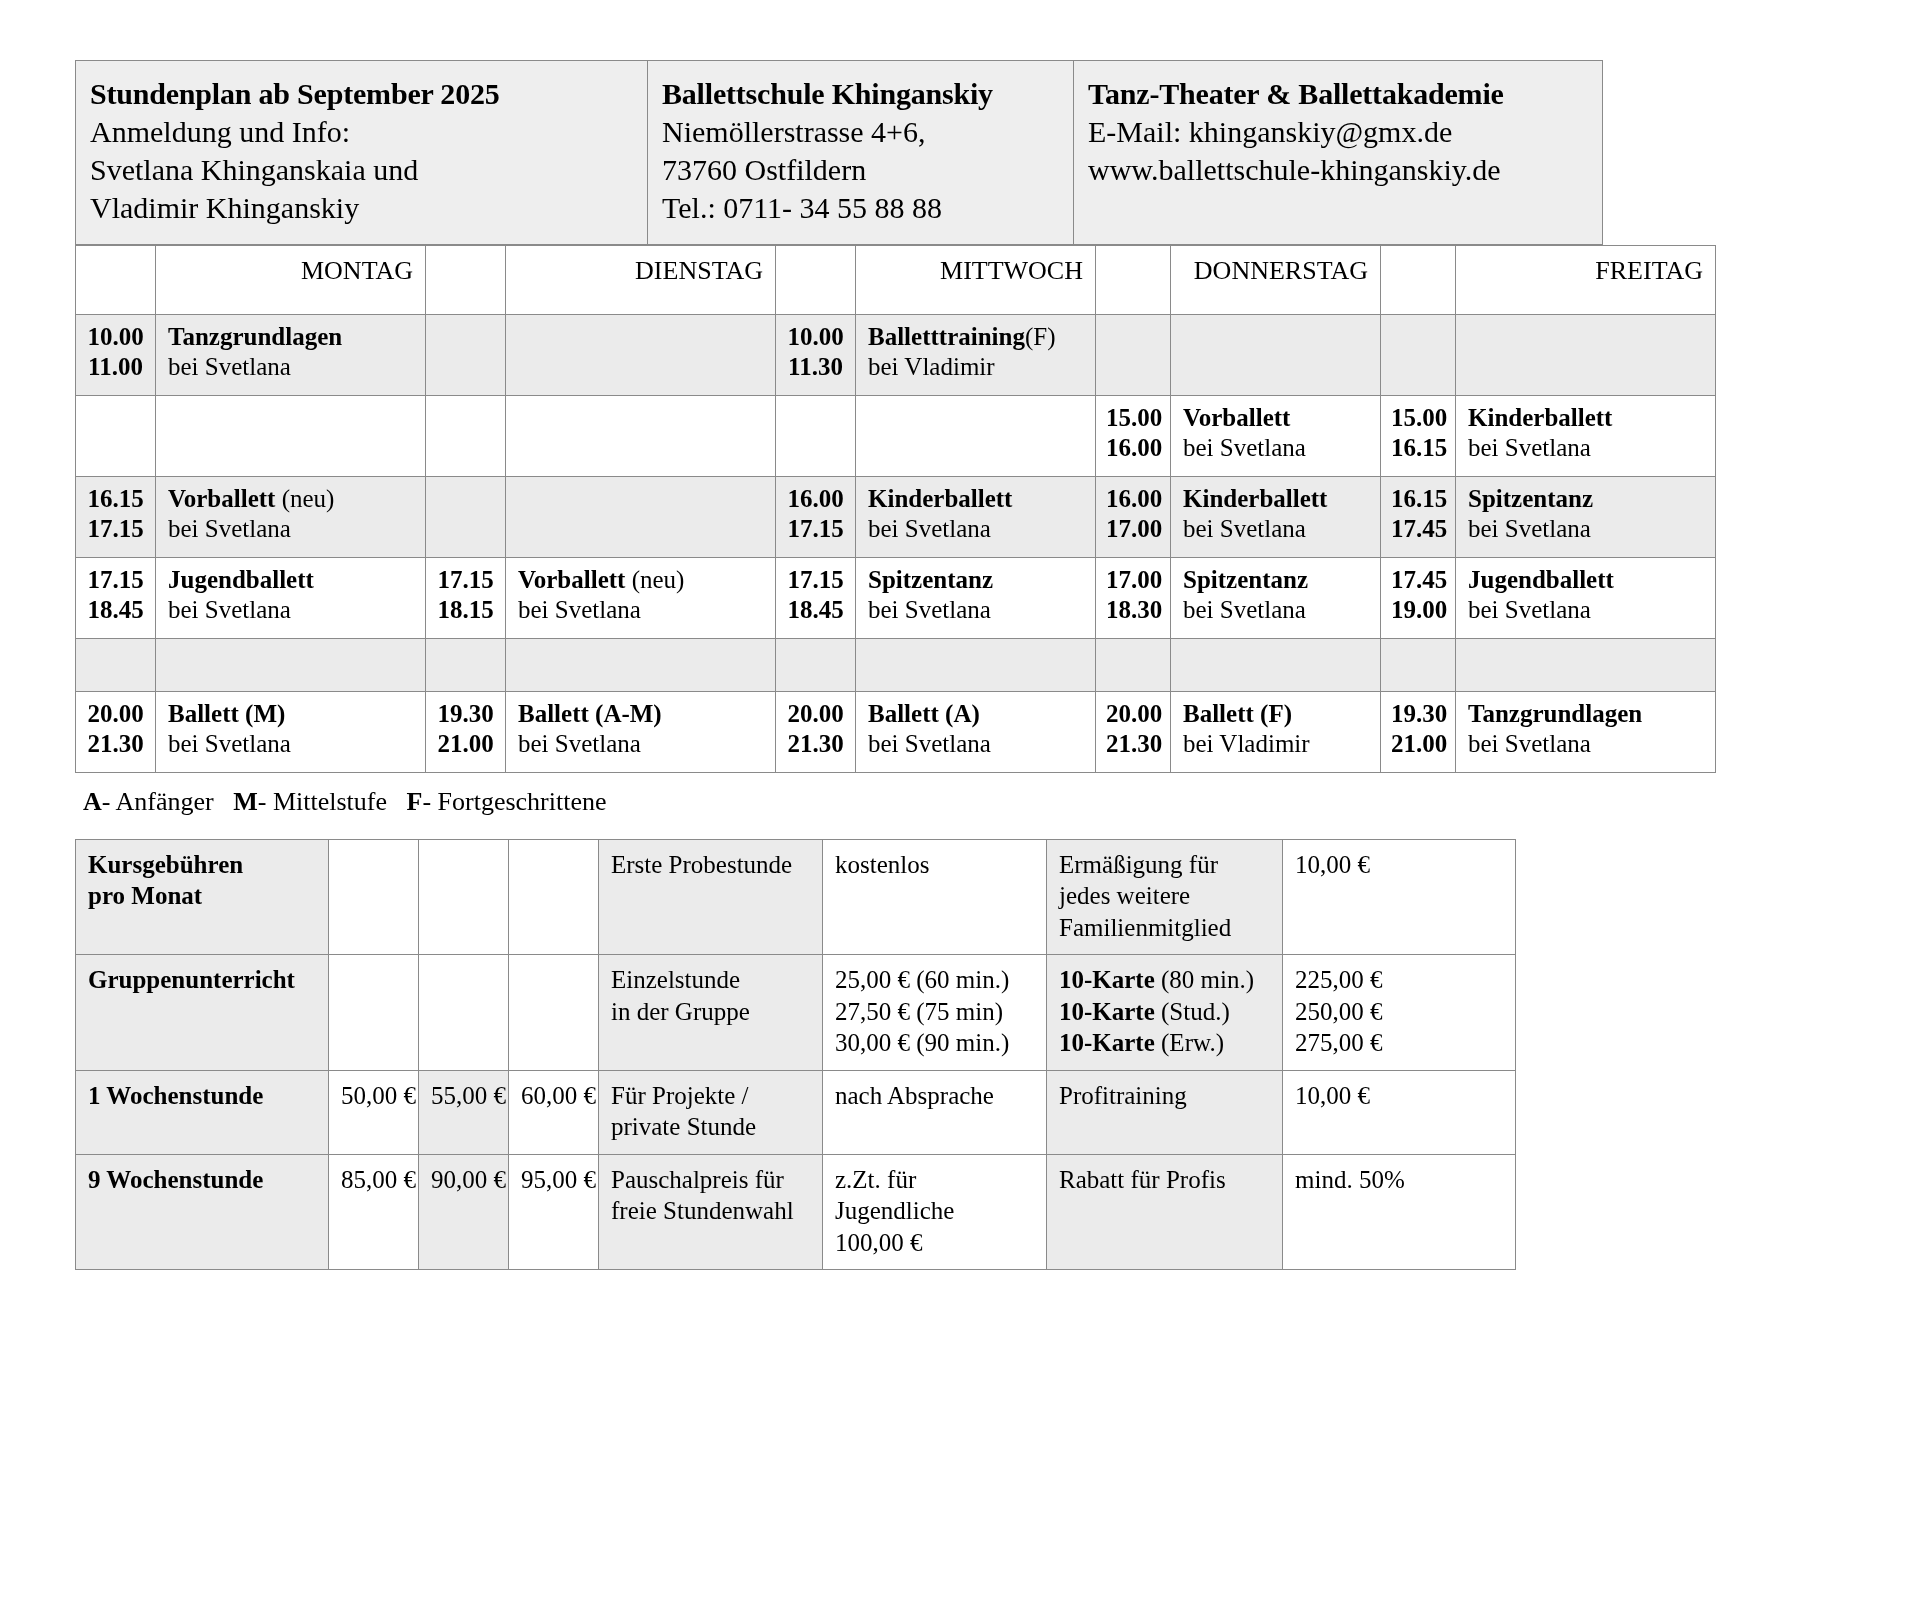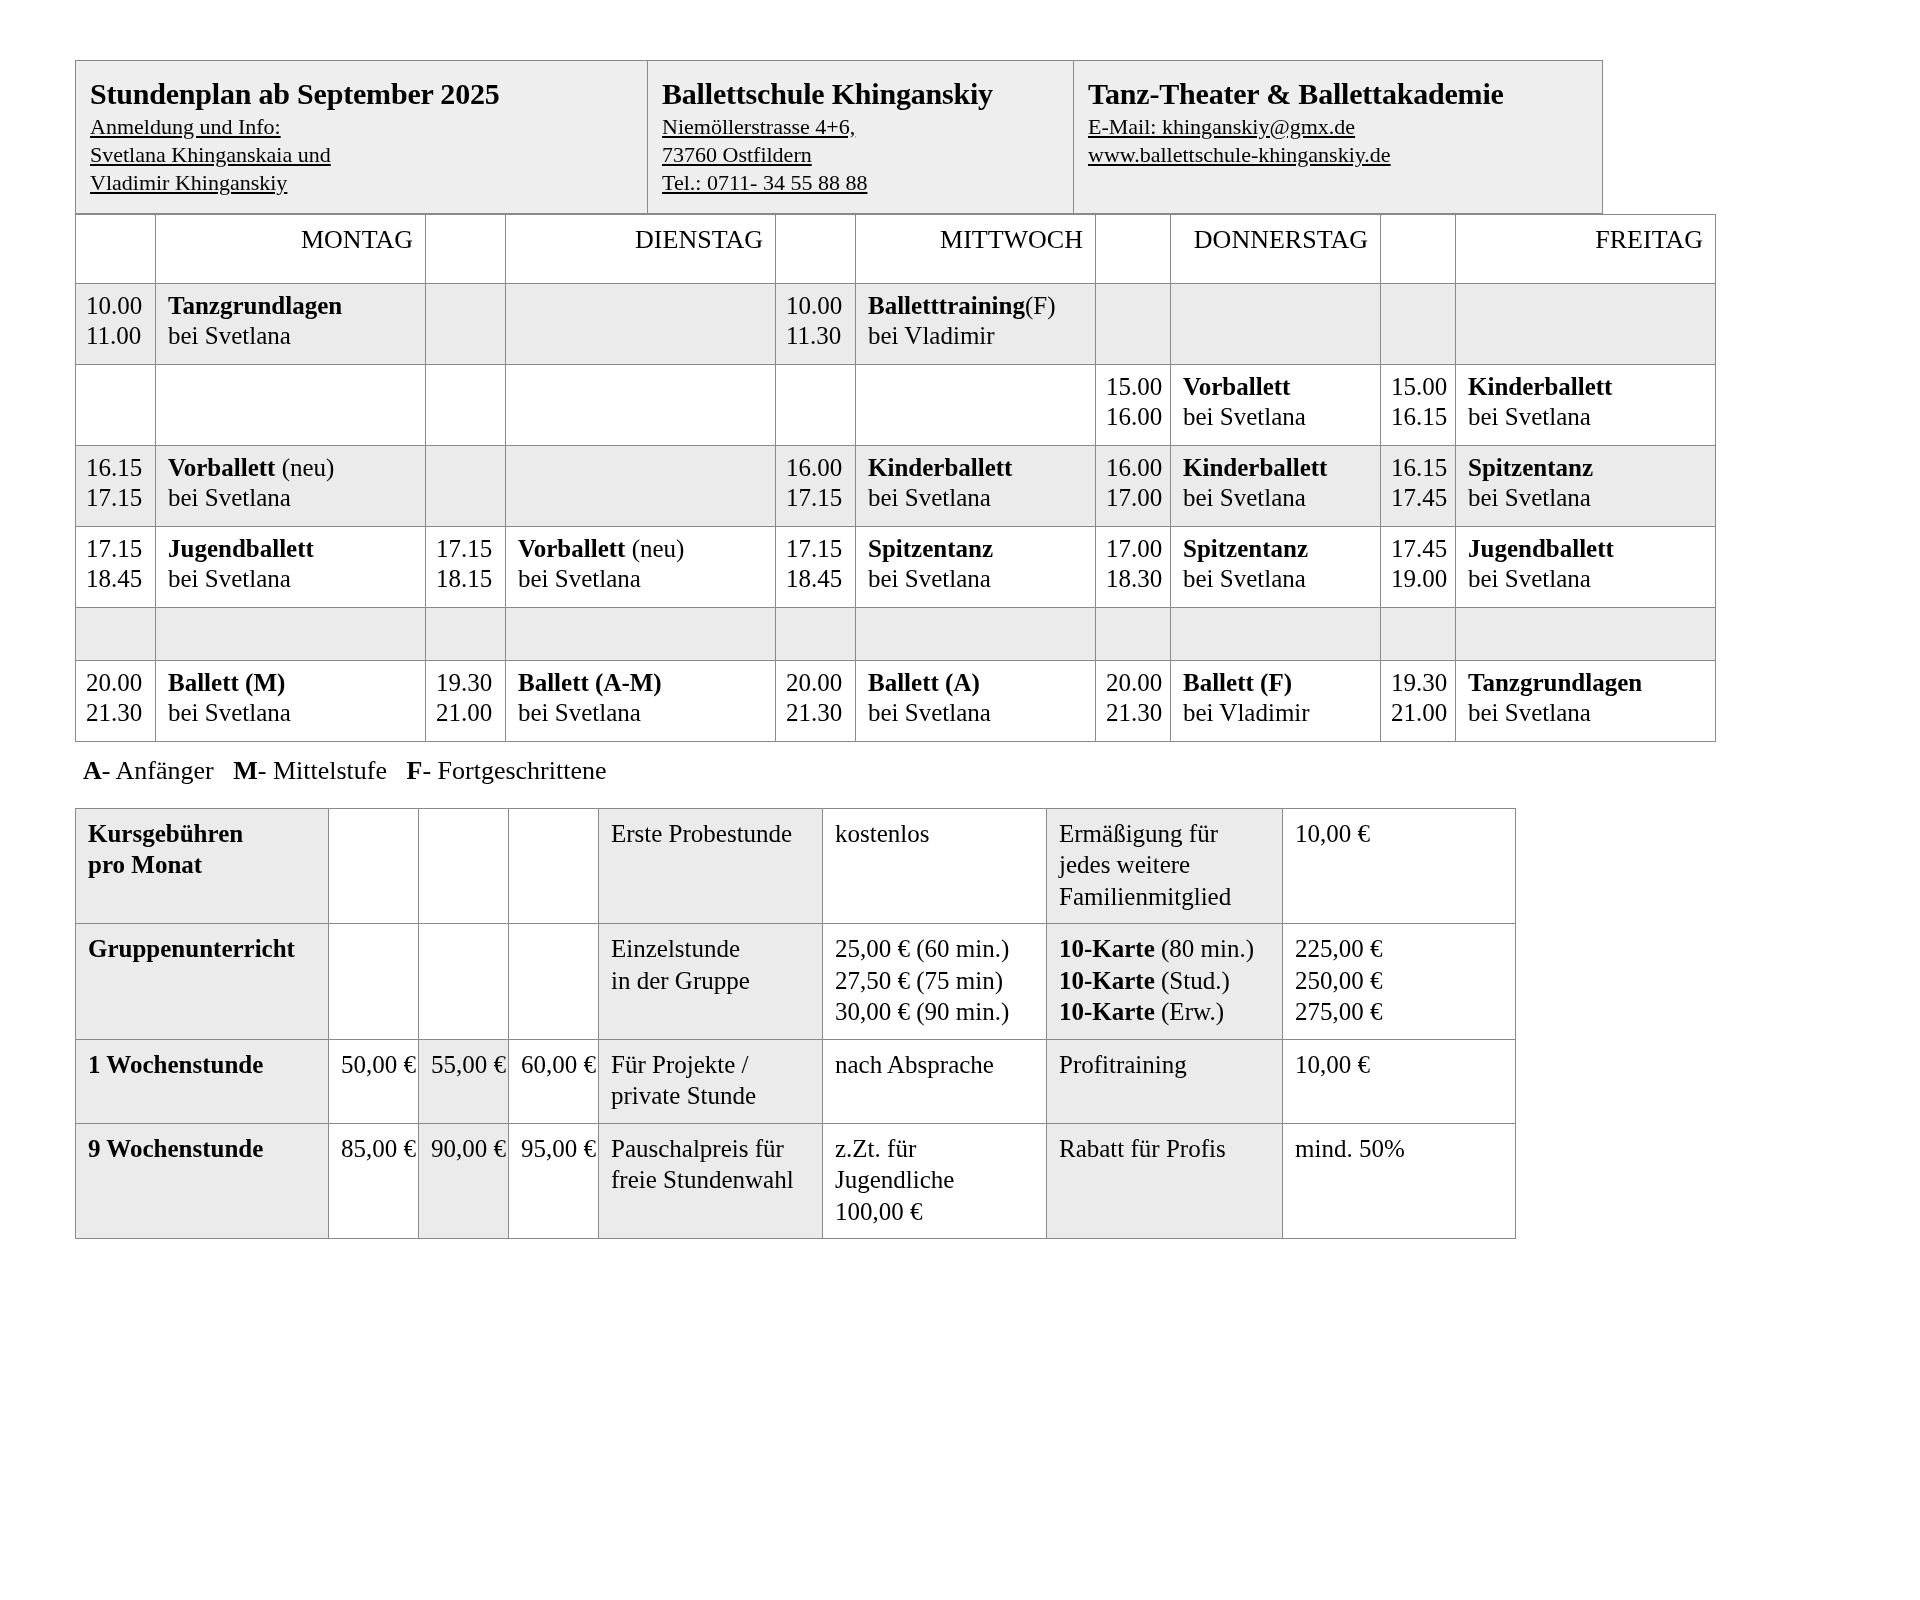--- a/index.html
+++ b/index.html
@@ -41,36 +41,36 @@
     vertical-align: top;
   }
   .hdr .big {
     font-size: 30px;
     font-weight: bold;
     line-height: 1.25;
     white-space: nowrap;
     letter-spacing: -0.2px;
   }
   .hdr .line {
-    font-size: 22px;
+    font-size: 30px;
     line-height: 1.28;
     white-space: nowrap;
-    text-decoration: underline;
   }
 
   
   .sched td {
     height: 66px;
     font-size: 25px;
     line-height: 1.22;
   }
   .sched .time {
     padding: 7px 10px 7px 10px;
-    text-align: left;
-    white-space: nowrap;
+    text-align: center;
+    white-space: nowrap;
+    font-weight: bold;
   }
   .sched .cls {
     padding: 7px 12px 7px 12px;
     white-space: nowrap;
   }
   .sched .cls b { font-weight: bold; }
   .sched .cls .reg { font-weight: normal; }
   .sched .sub { font-weight: normal; }
   .sched tr.shade td { background: #ebebeb; }
   .sched tr.dayhdr td {

